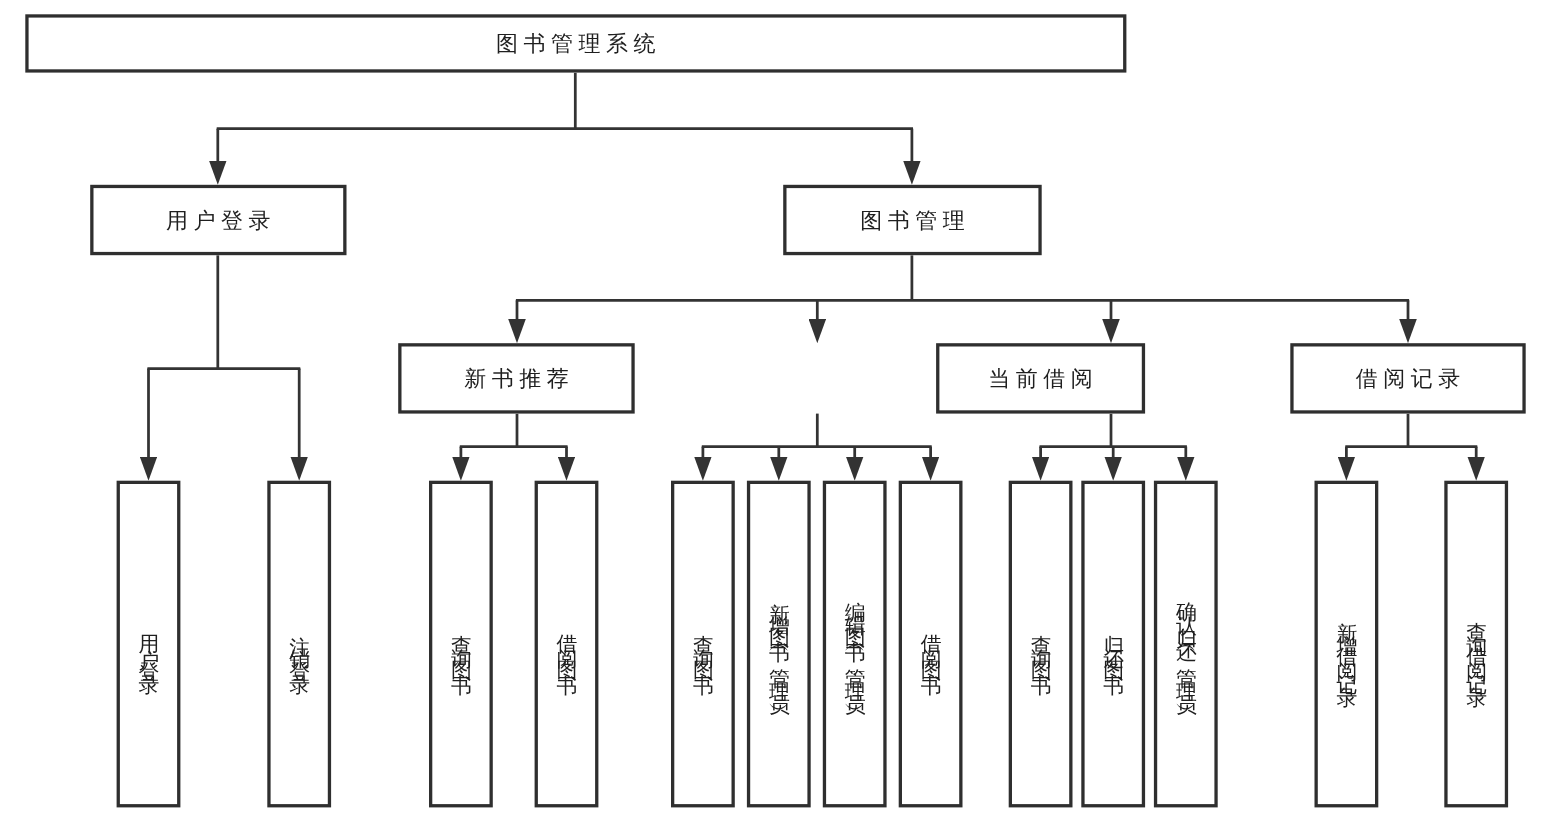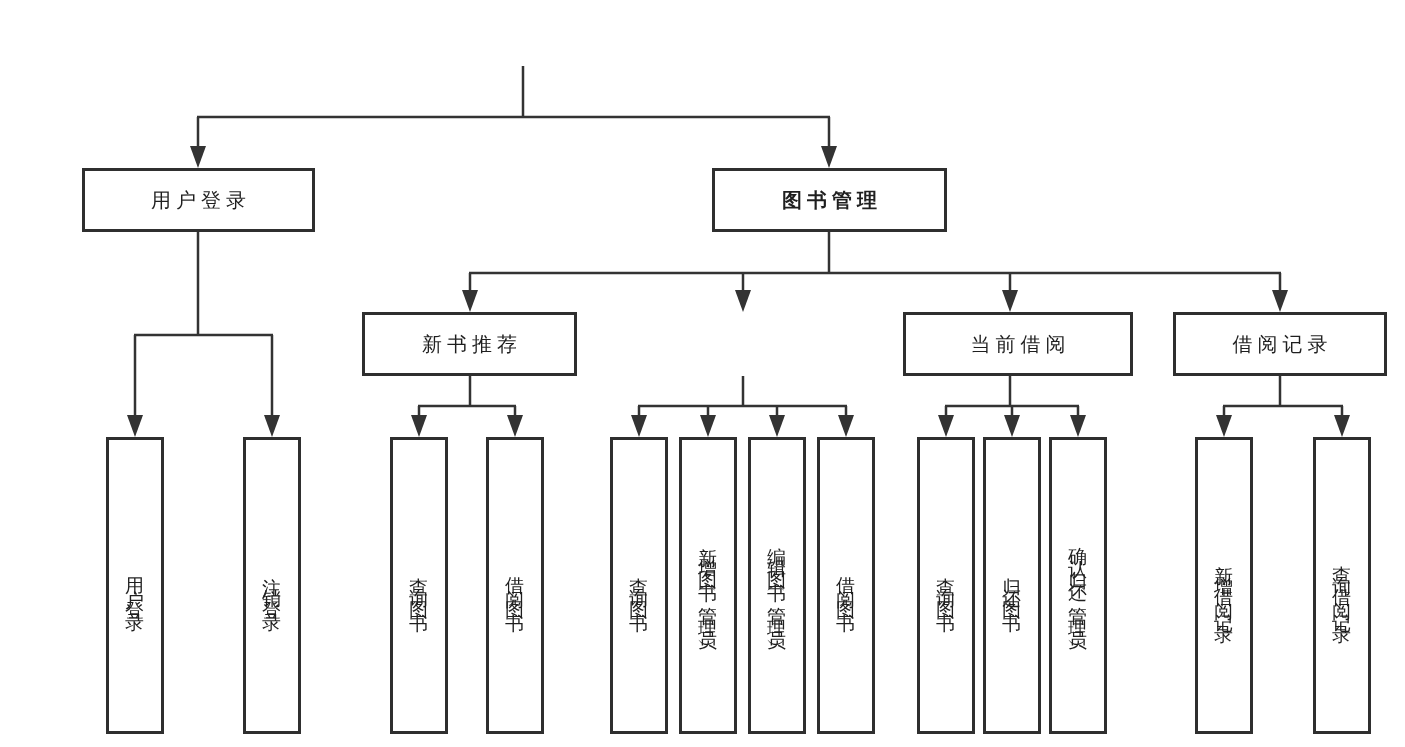--- a/index.html
+++ b/index.html
@@ -98,26 +98,27 @@
     <path class="w" d="M946 406 V432" marker-end="url(#ah)"></path>
     <path class="w" d="M1012 406 V432" marker-end="url(#ah)"></path>
     <path class="w" d="M1078 406 V432" marker-end="url(#ah)"></path>
 
     <path class="w" d="M1280 376 V406"></path>
     <path class="w" d="M1223 406 H1343"></path>
     <path class="w" d="M1224 406 V432" marker-end="url(#ah)"></path>
     <path class="w" d="M1342 406 V432" marker-end="url(#ah)"></path>
   </svg>
 
+  <div class="box" style="left:23px;top:13px;width:1001px;height:53px;">图书管理系统</div>
 
   <div class="box" style="left:82px;top:168px;width:233px;height:64px;">用户登录</div>
-  <div class="box" style="left:712px;top:168px;width:235px;height:64px;font-weight:bold;">图书管理</div>
+  <div class="box" style="left:712px;top:168px;width:235px;height:64px;">图书管理</div>
 
   <div class="box" style="left:362px;top:312px;width:215px;height:64px;">新书推荐</div>
-  <div class="box" style="left:903px;top:312px;width:230px;height:64px;">当前借阅</div>
+  <div class="box" style="left:851px;top:312px;width:190px;height:64px;">当前借阅</div>
   <div class="box" style="left:1173px;top:312px;width:214px;height:64px;">借阅记录</div>
 
   <div class="vbox" style="left:106px;">
     <span>用户登录</span>
   </div>
   <div class="vbox" style="left:243px;">
     <span>注销登录</span>
   </div>
 
   <div class="vbox" style="left:390px;">

